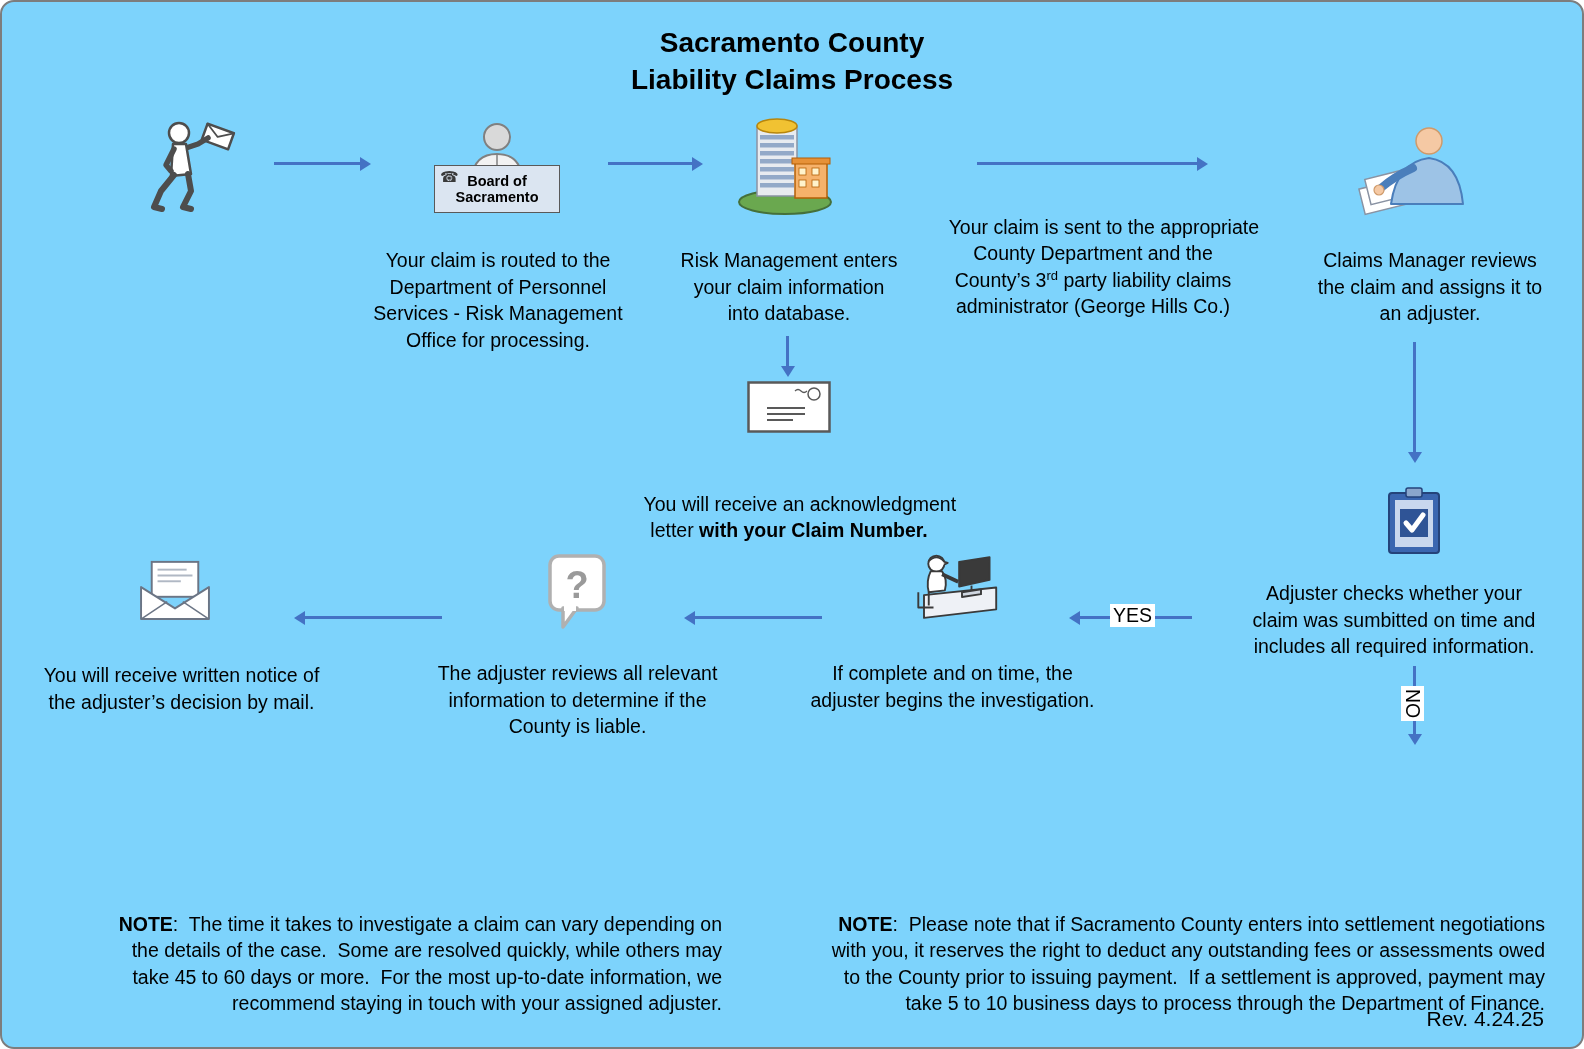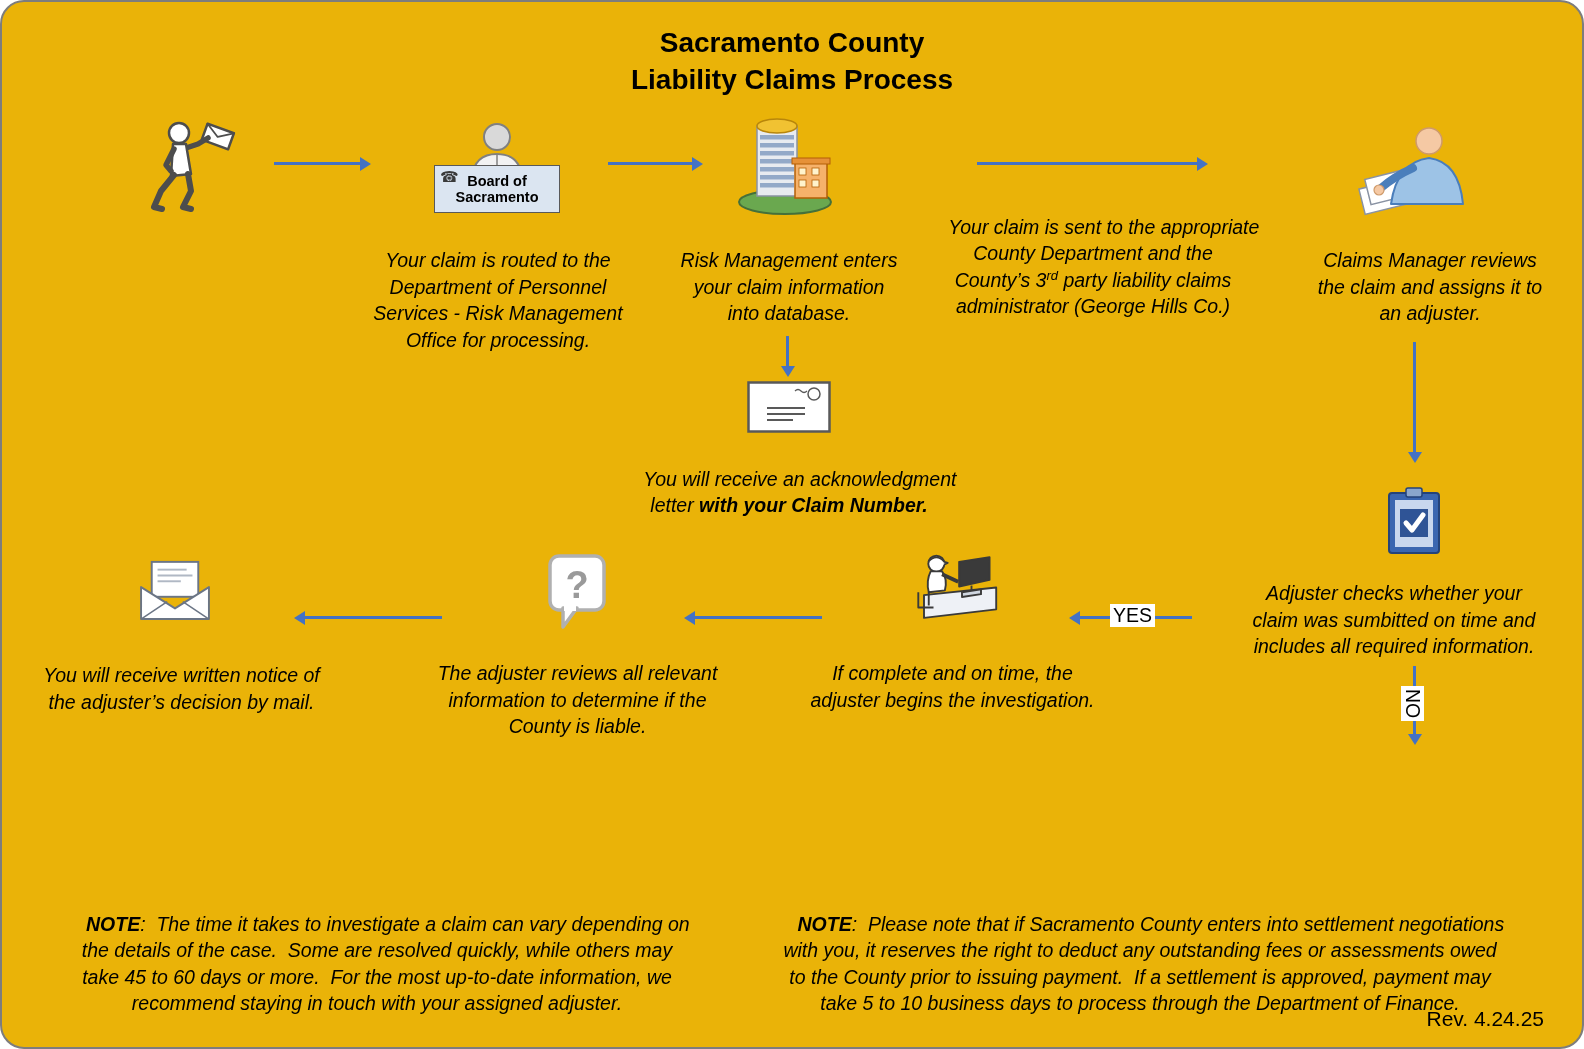--- a/index.html
+++ b/index.html
@@ -1,21 +1,21 @@
 <!DOCTYPE html>
 <html><head>
 <meta charset="utf-8">
 <style>
   :root{ --blue:#4472C4; --ink:#000; }
   *{margin:0;padding:0;box-sizing:border-box;}
   body{background:#fff;font-family:"Liberation Sans",sans-serif;color:#000;}
-  .page{position:relative;width:1584px;height:1049px;background:#eab308;border:2px solid #7d7d7d;border-radius:24px;overflow:hidden;}
+  .page{position:relative;width:1584px;height:1049px;background:#7dd3fc;border:2px solid #7d7d7d;border-radius:14px;overflow:hidden;}
   .title{position:absolute;left:0;right:0;top:22px;text-align:center;font-size:28px;font-weight:700;line-height:37px;}
-  .txt{position:absolute;font-size:19.5px;line-height:26.5px;text-align:center;white-space:pre-wrap;font-style:italic;}
-  .txt.left{text-align:center;}
+  .txt{position:absolute;font-size:19.5px;line-height:26.5px;text-align:center;white-space:pre-wrap;}
+  .txt.left{text-align:right;}
   .b{font-weight:700;}
   .sup{font-size:13px;vertical-align:super;line-height:0;}
   .icon{position:absolute;}
   
   .arrow{position:absolute;background:var(--blue);}
   .arrow.h{height:3px;}
   .arrow.v{width:3px;}
   .arrow.h.to-right::after{content:"";position:absolute;left:100%;top:50%;margin-top:-7px;border-top:7px solid transparent;border-bottom:7px solid transparent;border-left:11px solid var(--blue);}
   .arrow.h.to-left::before{content:"";position:absolute;right:100%;top:50%;margin-top:-7px;border-top:7px solid transparent;border-bottom:7px solid transparent;border-right:11px solid var(--blue);}
   .arrow.v.to-down::after{content:"";position:absolute;top:100%;left:50%;margin-left:-7px;border-left:7px solid transparent;border-right:7px solid transparent;border-top:11px solid var(--blue);}
@@ -138,21 +138,21 @@
     <svg viewBox="0 0 84 52" width="84" height="52">
       <rect x="1.5" y="1.5" width="81" height="49" fill="#ffffff" stroke="#595959" stroke-width="2.5"></rect>
       <circle cx="67" cy="13" r="6" fill="none" stroke="#595959" stroke-width="1.5"></circle>
       <path d="M48 10 q3 -3 6 0 q3 3 6 0" fill="none" stroke="#595959" stroke-width="1.2"></path>
       <line x1="20" y1="27" x2="58" y2="27" stroke="#595959" stroke-width="2"></line>
       <line x1="20" y1="33" x2="58" y2="33" stroke="#595959" stroke-width="2"></line>
       <line x1="20" y1="39" x2="46" y2="39" stroke="#595959" stroke-width="2"></line>
     </svg>
   </div>
 
-  <div class="txt" style="left:597px;top:437px;width:380px">
+  <div class="txt" style="left:597px;top:462px;width:380px">
     <span>You will receive an acknowledgment
 letter </span><span class="b">with your Claim Number.</span>
   </div>
 
   <div class="arrow v to-down" style="left:1411px;top:340px;height:110px"></div>
 
   <div class="icon" style="left:1384px;top:484px;width:56px;height:70px">
     <svg viewBox="0 0 56 70" width="56" height="70">
       <rect x="3" y="7" width="50" height="60" rx="3" fill="#3a66b0" stroke="#24437a" stroke-width="2"></rect>
       <rect x="9" y="14" width="38" height="47" fill="#c8d7ee"></rect>

